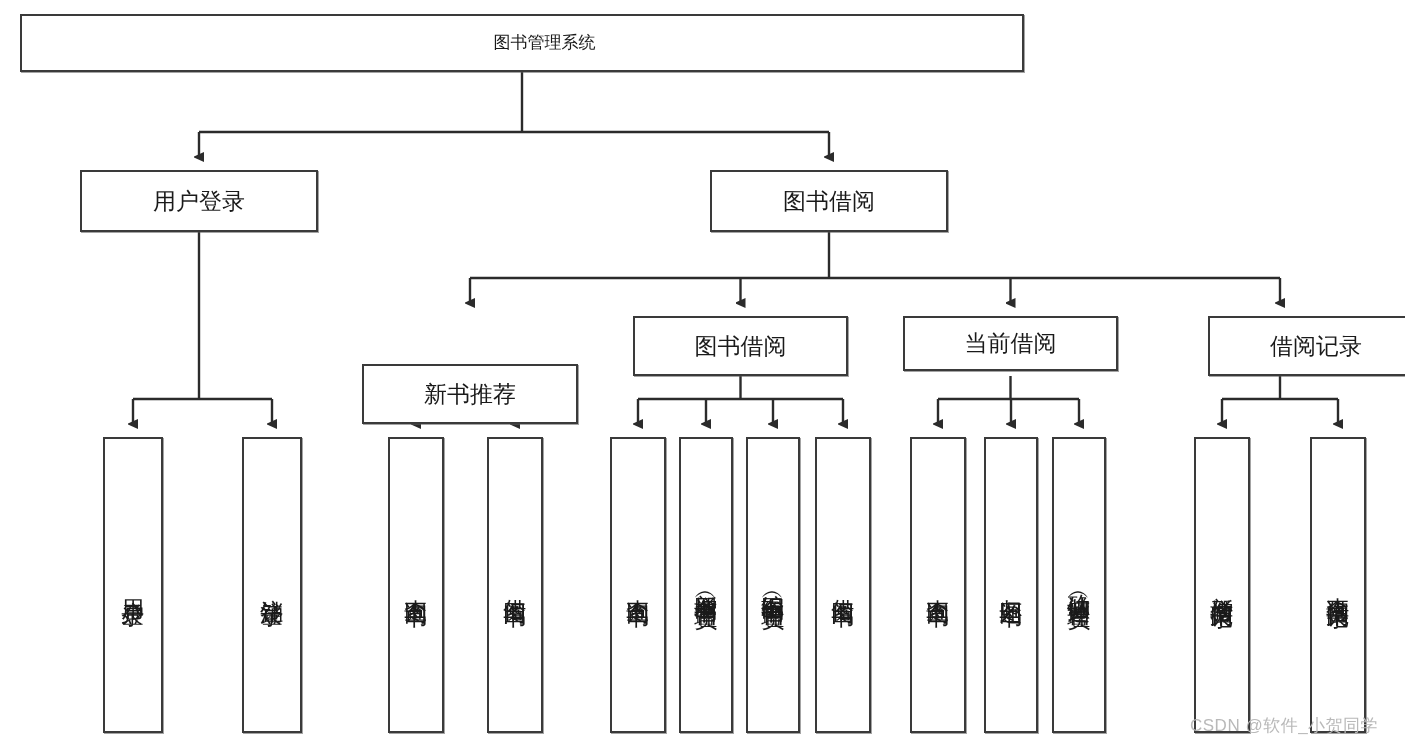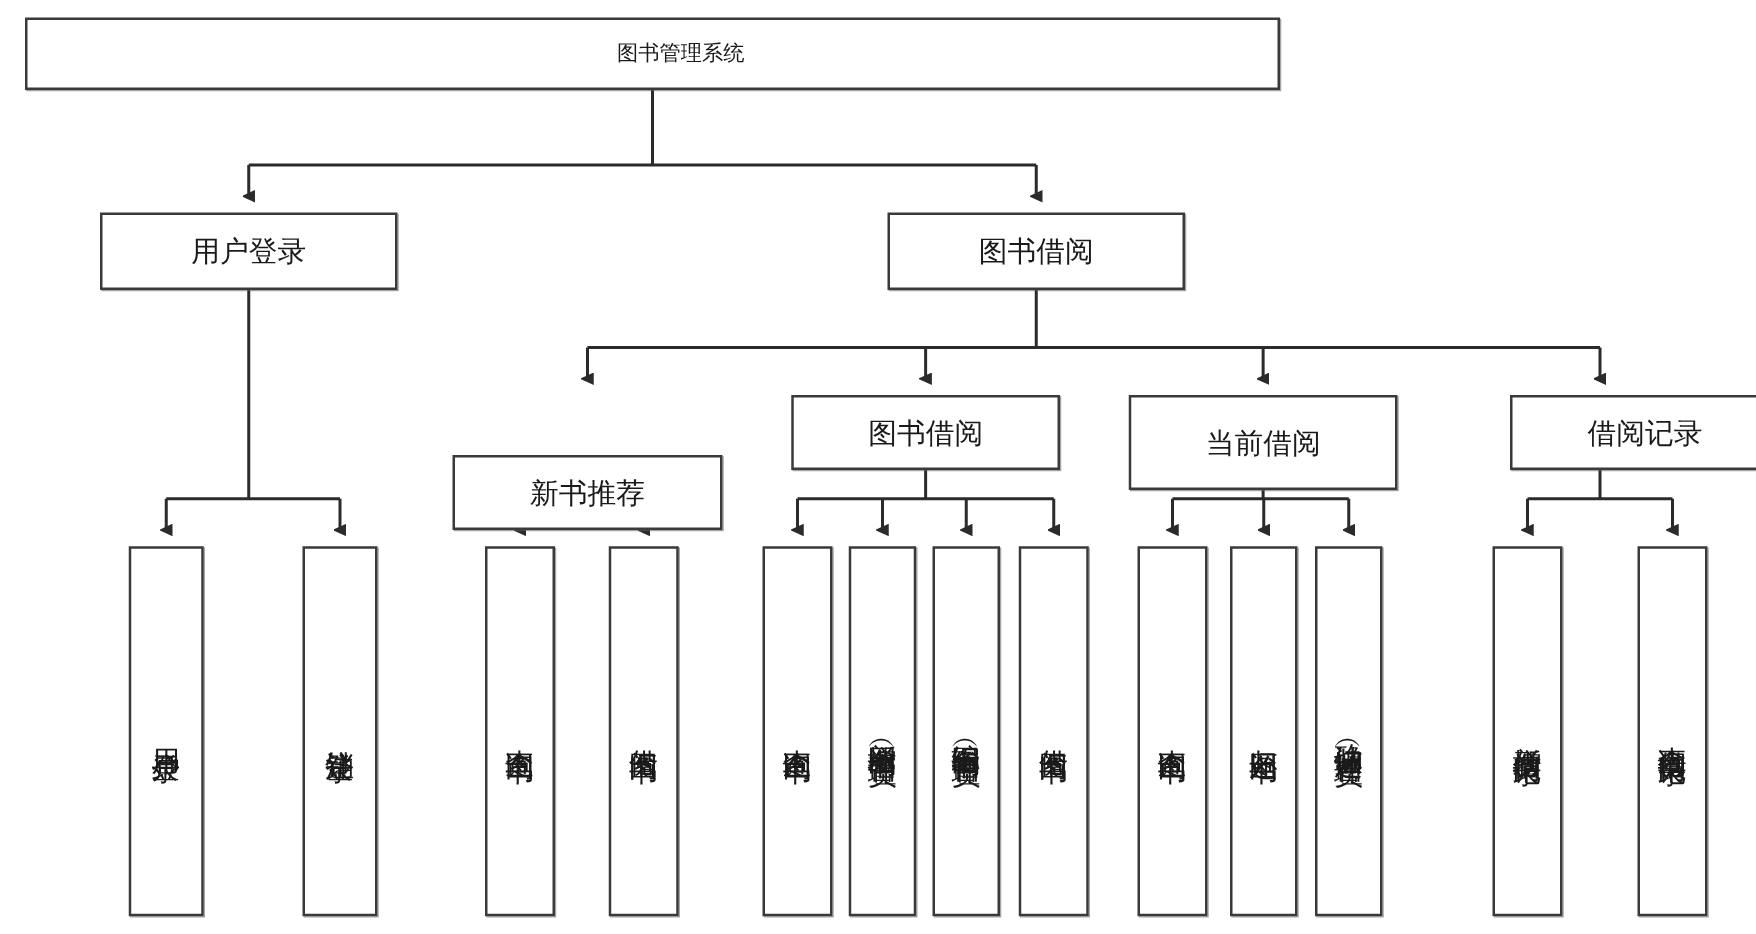--- a/index.html
+++ b/index.html
@@ -129,21 +129,21 @@
       </div>
       <div class="node horiz" style="left: 710px; top: 170px; width: 238px; height: 62px;">
         <span class="label">图书借阅</span>
       </div>
       <div class="node horiz" style="left: 362px; top: 316px; width: 216px; height: 60px; margin-top: 48px;">
         <span class="label">新书推荐</span>
       </div>
       <div class="node horiz" style="left: 633px; top: 316px; width: 215px; height: 60px;">
         <span class="label">图书借阅</span>
       </div>
-      <div class="node horiz" style="left: 903px; top: 316px; width: 215px; height: 76px;">
+      <div class="node horiz" style="left: 903px; top: 316px; width: 215px; height: 55px;">
         <span class="label">当前借阅</span>
       </div>
       <div class="node horiz" style="left: 1208px; top: 316px; width: 216px; height: 60px;">
         <span class="label">借阅记录</span>
       </div>
       <div class="node vert" style="left: 103px; top: 437px; width: 60px; height: 296px;">
         <span class="label">用户登录</span>
       </div>
       <div class="node vert" style="left: 242px; top: 437px; width: 60px; height: 296px;">
         <span class="label">注销登录</span>
@@ -176,13 +176,14 @@
         <span class="label">确认归还（管理员）</span>
       </div>
       <div class="node vert" style="left: 1194px; top: 437px; width: 56px; height: 296px;">
         <span class="label">新增借阅记录</span>
       </div>
       <div class="node vert" style="left: 1310px; top: 437px; width: 56px; height: 296px;">
         <span class="label">查询借阅记录</span>
       </div>
     </div>
 
+  <div class="watermark" style="left: 1190px; top: 714px; color: rgb(185, 185, 185);">CSDN @软件_小贺同学</div>
 </div>
 
 </body></html>

